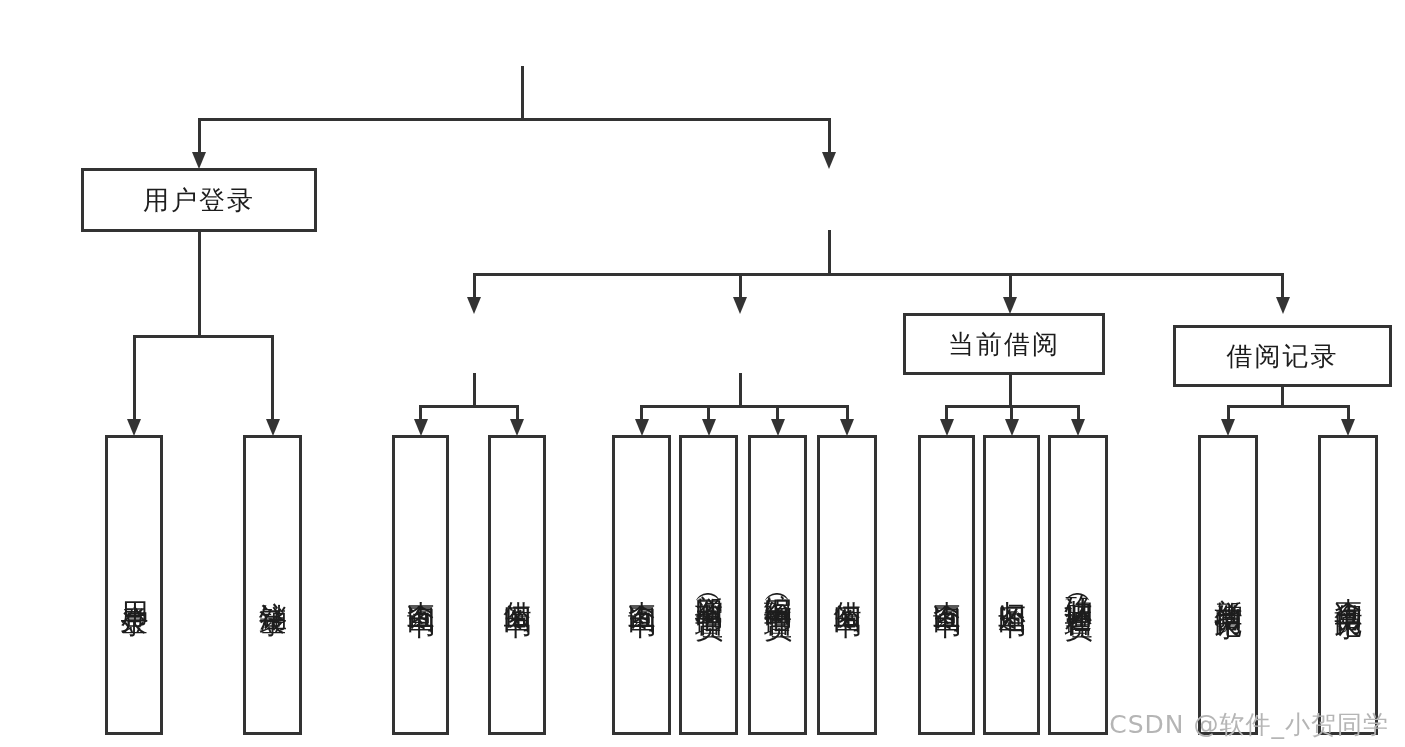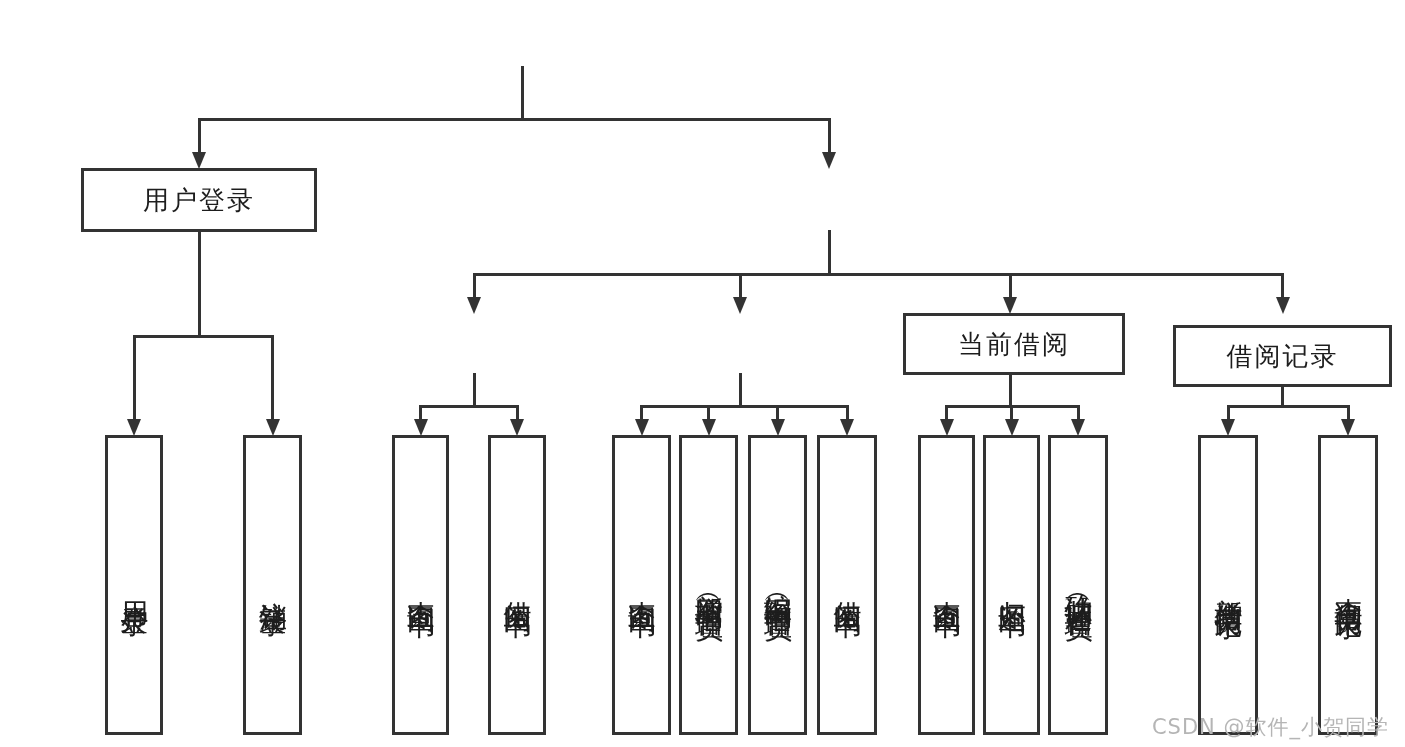--- a/index.html
+++ b/index.html
@@ -50,36 +50,36 @@
     height: 0;
     border-left: 7px solid transparent;
     border-right: 7px solid transparent;
     border-top: 17px solid var(--line, #333333);
     z-index: 1;
   }
   .watermark {
     position: absolute;
     right: 16px;
     bottom: 6px;
-    font-size: 21px;
+    font-size: 25px;
     color: var(--wm, #b5b5b5);
     letter-spacing: 1px;
     z-index: 5;
     pointer-events: none;
   }
 </style>
 </head>
 <body>
 
 <div id="stage" style="--line: #333333; --text: #1d1d1d; --wm: #b5b5b5; --bg: #ffffff;">
   <span class="watermark">CSDN @软件_小贺同学</span>
     <div class="node" style="left: 81px; top: 168px; width: 236px; height: 64px;">
       <span>用户登录</span>
     </div>
-    <div class="node" style="left: 903px; top: 313px; width: 222px; height: 62px;">
+    <div class="node" style="left: 903px; top: 313px; width: 202px; height: 62px;">
       <span>当前借阅</span>
     </div>
     <div class="node" style="left: 1173px; top: 313px; width: 219px; height: 62px; margin-top: 12px;">
       <span>借阅记录</span>
     </div>
     <div class="node vert" style="left: 105px; top: 435px; width: 58px; height: 300px;">
       <span>用户登录</span>
     </div>
     <div class="node vert" style="left: 243px; top: 435px; width: 59px; height: 300px;">
       <span>注销登录</span>

